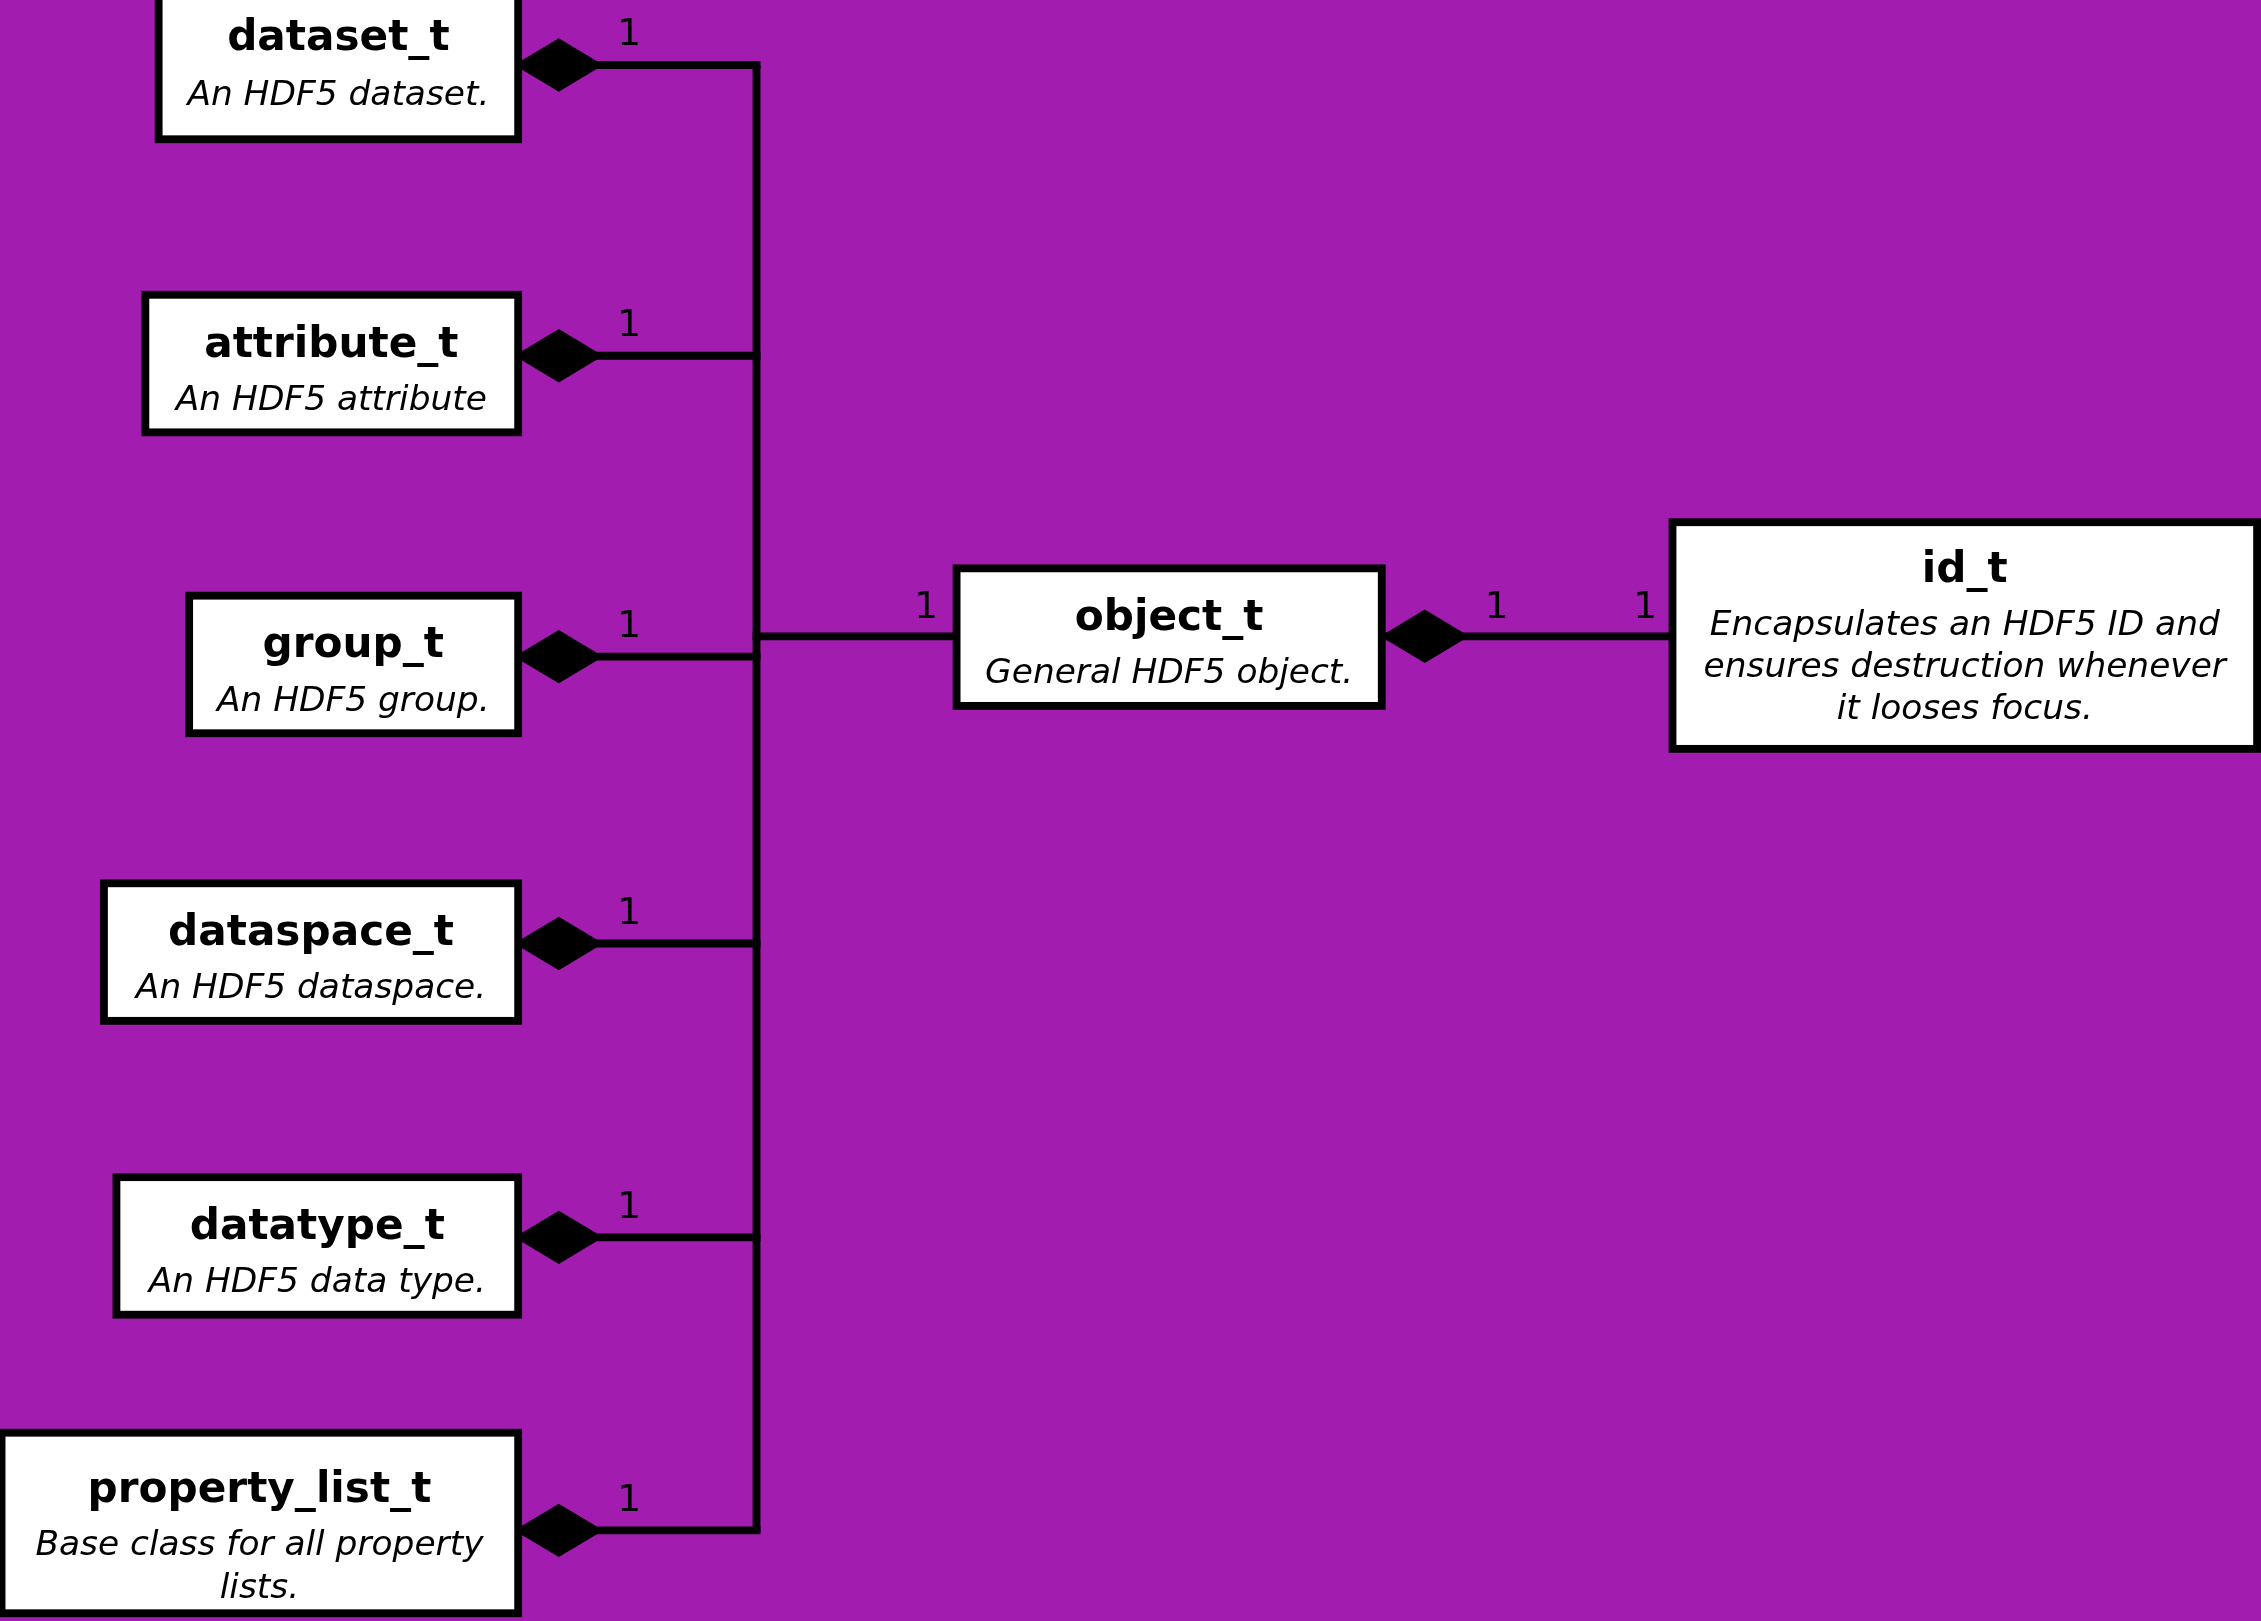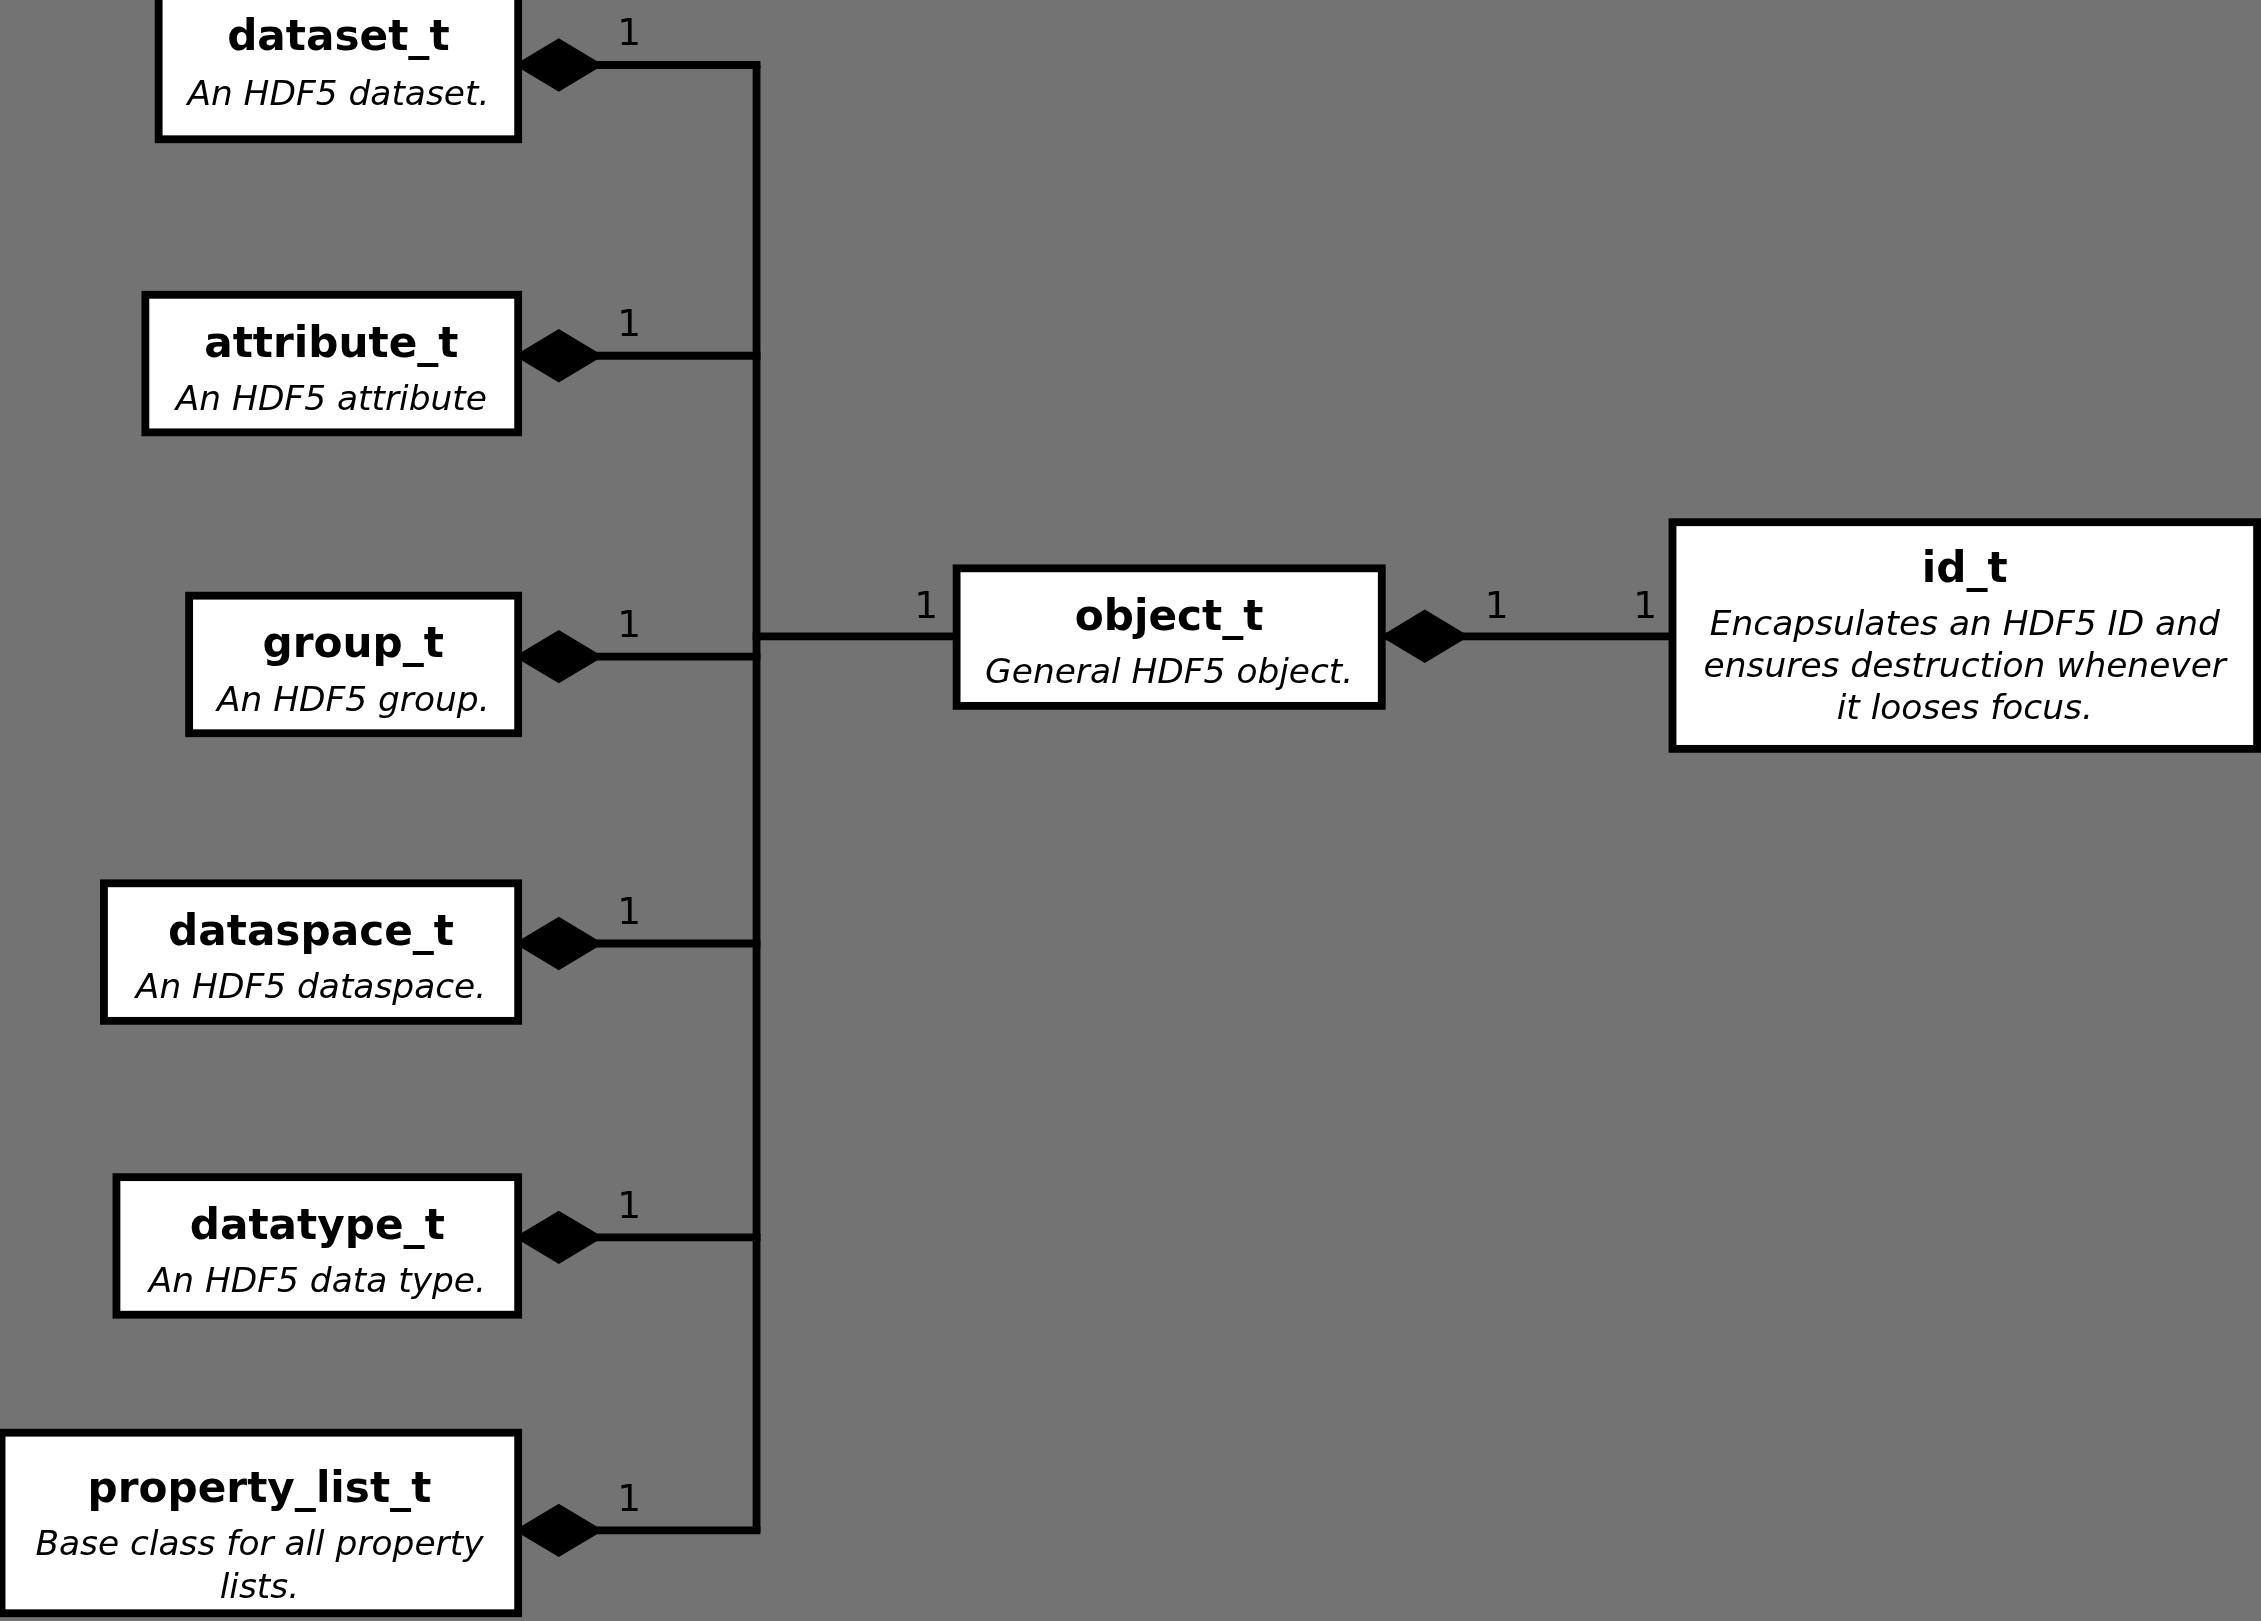--- a/index.html
+++ b/index.html
@@ -5,21 +5,21 @@
 <style>
   html, body {
     margin: 0;
     padding: 0;
     background: #ffffff;
   }
   #diagram-root {
     position: relative;
     width: 2261px;
     height: 1622px;
-    background: #737373;
+    background: #a21caf;
     font-family: "DejaVu Sans", "Liberation Sans", sans-serif;
     overflow: hidden;
   }
   svg#uml-canvas {
     position: absolute;
     top: 0;
     left: 0;
     width: 2261px;
     height: 1622px;
     display: block;

